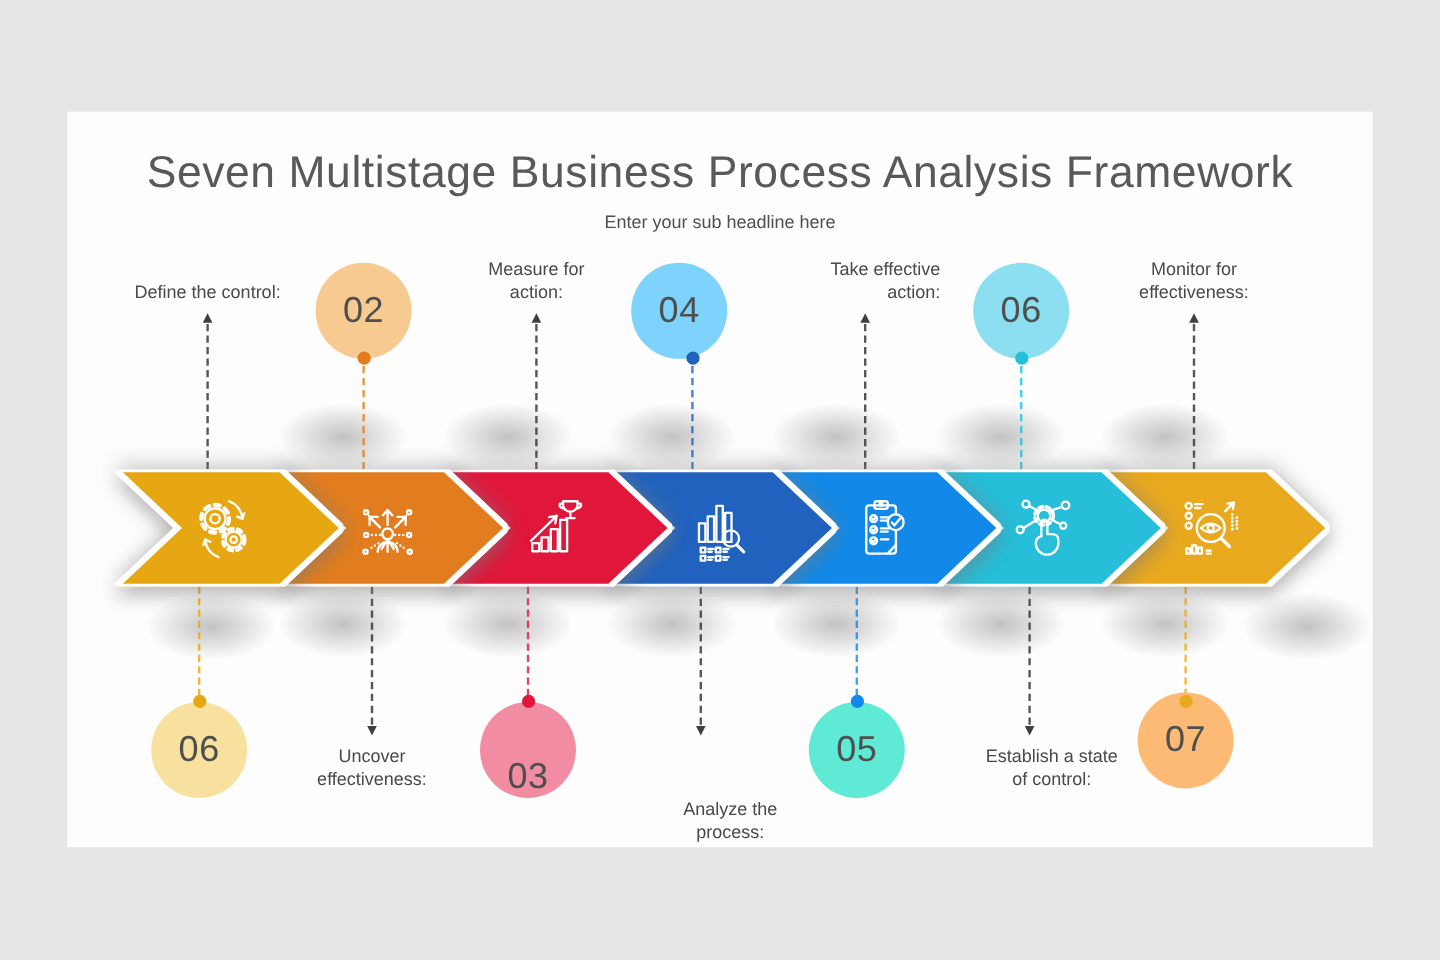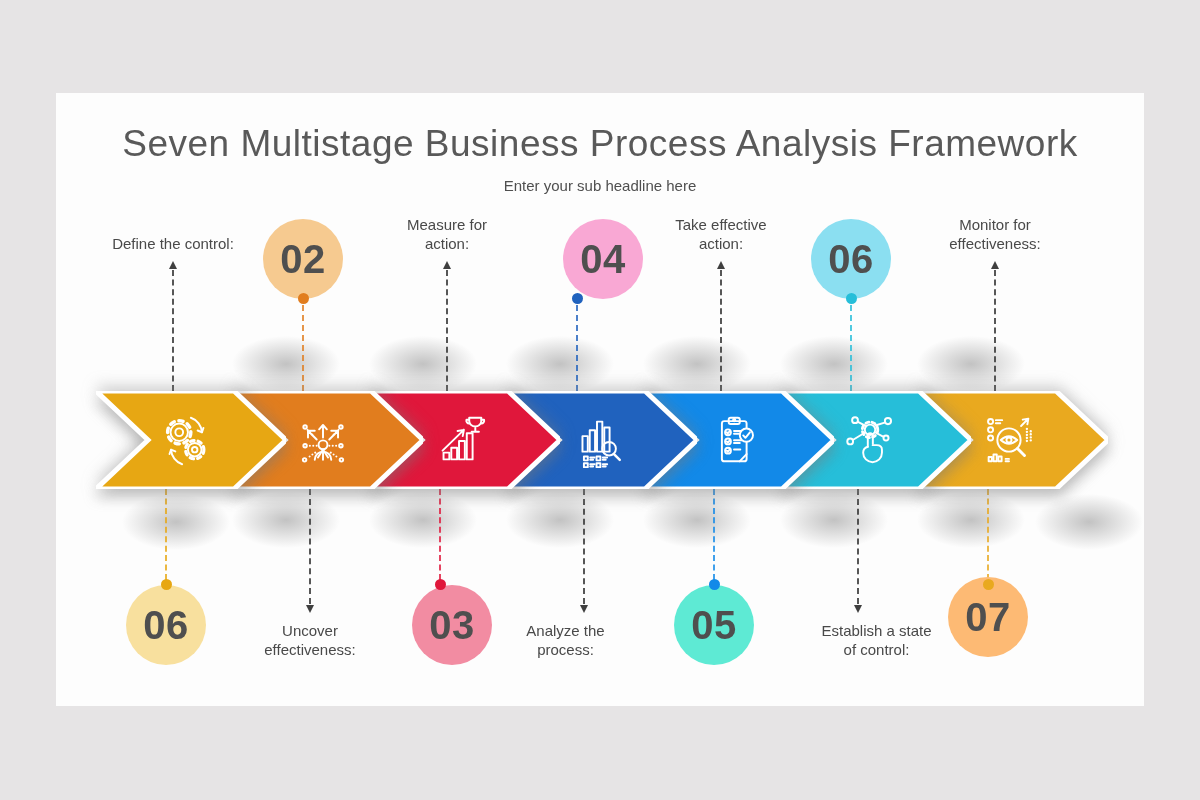--- a/index.html
+++ b/index.html
@@ -38,21 +38,21 @@
   .lbl-bottom { top:528px; }
   .dash { position:absolute; width:0; border-left:2px dashed; z-index:4; }
   .dash-gray { border-color:#3f3f3f; opacity:.88; }
   .arrowhead { position:absolute; width:0; height:0; z-index:4; }
   .ah-up { border-left:4.5px solid transparent; border-right:4.5px solid transparent; border-bottom:8px solid #3f3f3f; }
   .ah-down { border-left:4.5px solid transparent; border-right:4.5px solid transparent; border-top:8px solid #3f3f3f; }
   .num-circle {
     position:absolute; width:80px; height:80px; border-radius:50%; z-index:5;
     display:flex; align-items:center; justify-content:center;
   }
-  .num-circle span { font-size:40px; font-weight:bold; color:#4f4f4f; letter-spacing:.5px; }
+  .num-circle span { font-size:30px; font-weight:normal; color:#4f4f4f; letter-spacing:.5px; }
   .conn-dot { position:absolute; width:11px; height:11px; border-radius:50%; z-index:6; }
 </style>
 </head>
 <body>
 
 <div id="canvas">
   <div id="slide-subtitle">Enter your sub headline here</div>
   <div id="slide-title">Seven Multistage Business Process Analysis Framework</div>
   <div id="steps-root">
       <div class="smudge" style="left:155px; top:232px;"></div>
@@ -144,21 +144,21 @@
     <path d="M47.8 19.5 v3 M44 23.5 h7.5"></path>
         </svg>
   </div>
     <div class="step-label lbl-top" style="left:328.5px;">
         <span>Measure for action:</span>
       </div>
     <div class="arrowhead ah-up" style="left:386.5px; top:168px;"></div>
     <div class="dash dash-gray" style="left:390px; top:177px; height:121px;"></div>
     <div class="dash" style="left:383px; top:396px; height:91px; border-color:#e0173b; opacity:.8;"></div>
     <div class="conn-dot" style="left:378.5px; top:486px; background:#e0173b;"></div>
-    <div class="num-circle" style="left:356px; top:492px; background:#f28ca2;">
+    <div class="num-circle" style="left:344px; top:492px; background:#f28ca2;align-items:flex-end;">
       <span>03</span>
     </div>
   <div class="chev-wrap" style="left:451px; z-index:17; --arrow-color:#2062be;">
     <svg class="chev-svg" width="190" height="98" viewBox="0 0 190 98">
       <polygon points="0,0 138,0 190,49 138,98 0,98 52,49" fill="#2062be" stroke="#ffffff" stroke-width="5"></polygon>
     </svg>
     <svg class="icon-svg" width="62" height="62" viewBox="0 0 64 64" fill="none" stroke="#ffffff" stroke-width="2" stroke-linecap="round" stroke-linejoin="round">
     <rect x="17" y="28" width="5.5" height="16"></rect>
           <rect x="24.5" y="22" width="5.5" height="22"></rect>
     <rect x="32" y="13" width="5.5" height="31"></rect>
@@ -168,28 +168,28 @@
     <rect x="18.5" y="49" width="4" height="4"></rect>
           <path d="M25 50 h4.5 M25 52.4 h3"></path>
     <rect x="31.5" y="49" width="4" height="4"></rect>
           <path d="M38 50 h4.5 M38 52.4 h3"></path>
     <rect x="18.5" y="56" width="4" height="4"></rect>
           <path d="M25 57 h4.5 M25 59.4 h3"></path>
     <rect x="31.5" y="56" width="4" height="4"></rect>
           <path d="M38 57 h4.5 M38 59.4 h3"></path>
         </svg>
   </div>
-    <div class="num-circle" style="left:507px; top:126px; background:#f9a8d4;">
+    <div class="num-circle" style="left:470px; top:126px; background:#7dd3fc;">
       <span>04</span>
     </div>
     <div class="conn-dot" style="left:515.5px; top:200px; background:#2062be;"></div>
     <div class="dash" style="left:520px; top:212px; height:86px; border-color:#2062be; opacity:.8;"></div>
     <div class="dash dash-gray" style="left:527px; top:396px; height:115px;"></div>
     <div class="arrowhead ah-down" style="left:523.5px; top:512px;"></div>
-    <div class="step-label lbl-bottom" style="left:447px;"><span>Analyze the process:</span></div>
+    <div class="step-label lbl-bottom" style="left:490px;margin-top:44px;"><span>Analyze the process:</span></div>
   <div class="chev-wrap" style="left:588px; z-index:16; --arrow-color:#1289e8;">
     <svg class="chev-svg" width="190" height="98" viewBox="0 0 190 98">
       <polygon points="0,0 138,0 190,49 138,98 0,98 52,49" fill="#1289e8" stroke="#ffffff" stroke-width="5"></polygon>
     </svg>
     <svg class="icon-svg" width="62" height="62" viewBox="0 0 64 64" fill="none" stroke="#ffffff" stroke-width="2" stroke-linecap="round" stroke-linejoin="round">
     <rect x="19.5" y="12.5" width="25.5" height="41.5" rx="2.5"></rect>
     <rect x="26.5" y="9" width="11.5" height="6.5" rx="2"></rect>
           <circle cx="32.2" cy="11.5" r="1.2"></circle>
     <circle cx="25.8" cy="24" r="3"></circle>
           <path d="M24.5 24 l1.1 1.2 l2 -2.4"></path>
@@ -198,21 +198,21 @@
           <path d="M24.5 33.5 l1.1 1.2 l2 -2.4"></path>
           <path d="M32 32.3 h8.5 M32 35.1 h6"></path>
     <circle cx="25.8" cy="43" r="3"></circle>
           <path d="M24.5 43 l1.1 1.2 l2 -2.4"></path>
           <path d="M32 41.8 h6.5"></path>
     <path d="M45 46.5 L37.8 54"></path>
     <circle cx="44.8" cy="27" r="6.8" style="fill:var(--arrow-color)"></circle>
     <path d="M41.5 27.3 l2.3 2.4 l4.6 -5.6"></path>
         </svg>
   </div>
-    <div class="step-label lbl-top" style="left:602.5px;">
+    <div class="step-label lbl-top" style="left:602.5px;text-align:right;">
         <span>Take effective action:</span>
       </div>
     <div class="arrowhead ah-up" style="left:660.5px; top:168px;"></div>
     <div class="dash dash-gray" style="left:664px; top:177px; height:121px;"></div>
     <div class="dash" style="left:657px; top:396px; height:91px; border-color:#1289e8; opacity:.8;"></div>
     <div class="conn-dot" style="left:652.5px; top:486px; background:#1289e8;"></div>
     <div class="num-circle" style="left:618px; top:492px; background:#5eead4;">
       <span>05</span>
     </div>
   <div class="chev-wrap" style="left:725px; z-index:15; --arrow-color:#26bed9;">

